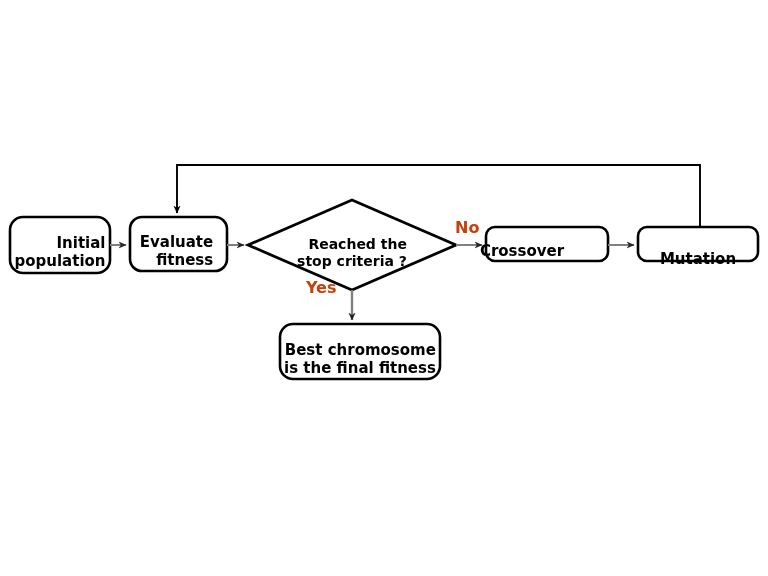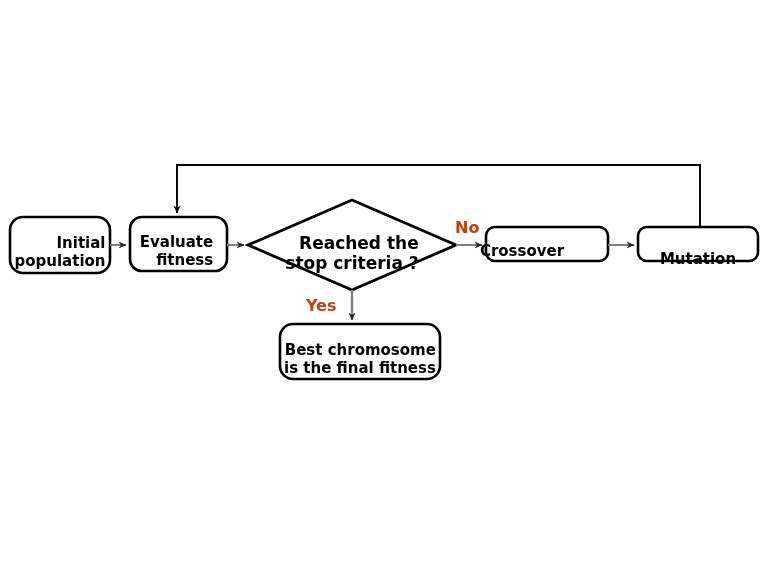--- a/index.html
+++ b/index.html
@@ -40,21 +40,21 @@
     margin-top: 8px;
   }
   .edge-label {
     position: absolute;
     color: #c2410c;
     font-weight: bold;
     font-size: 16px;
     line-height: 1;
   }
   .box-text { font-size: 15px; }
-  .diamond-text { font-size: 17px; font-weight: bold; }
+  .diamond-text { font-size: 14px; font-weight: bold; }
 </style>
 </head>
 <body>
 
 <div id="canvas">
 
   <svg class="layer" viewBox="0 0 768 576">
     <defs>
       <marker id="arrowGray" markerWidth="9" markerHeight="9" refX="7.5" refY="3.6" orient="auto" markerUnits="userSpaceOnUse">
         <path d="M0,0 L8,3.6 L0,7.2 L2.4,3.6 Z" fill="#262626"></path>
@@ -100,15 +100,15 @@
 
   <div class="node-label box-text" style="left:461px; top:227px; width:122px; height:34px;">Crossover</div>
 
   <div class="node-label box-text" style="left:638px; top:227px; width:120px; height:50px;">Mutation</div>
 
   <div class="node-label box-text" style="left:280px; top:324px; width:160px; height:55px;">Best chromosome
 is the final fitness</div>
 
   <div class="edge-label" style="left:455px; top:220px;">No</div>
 
-  <div class="edge-label" style="left:306px; top:298px;">Yes</div>
+  <div class="edge-label" style="left:306px; top:280px;">Yes</div>
 
 </div>
 
 </body></html>

